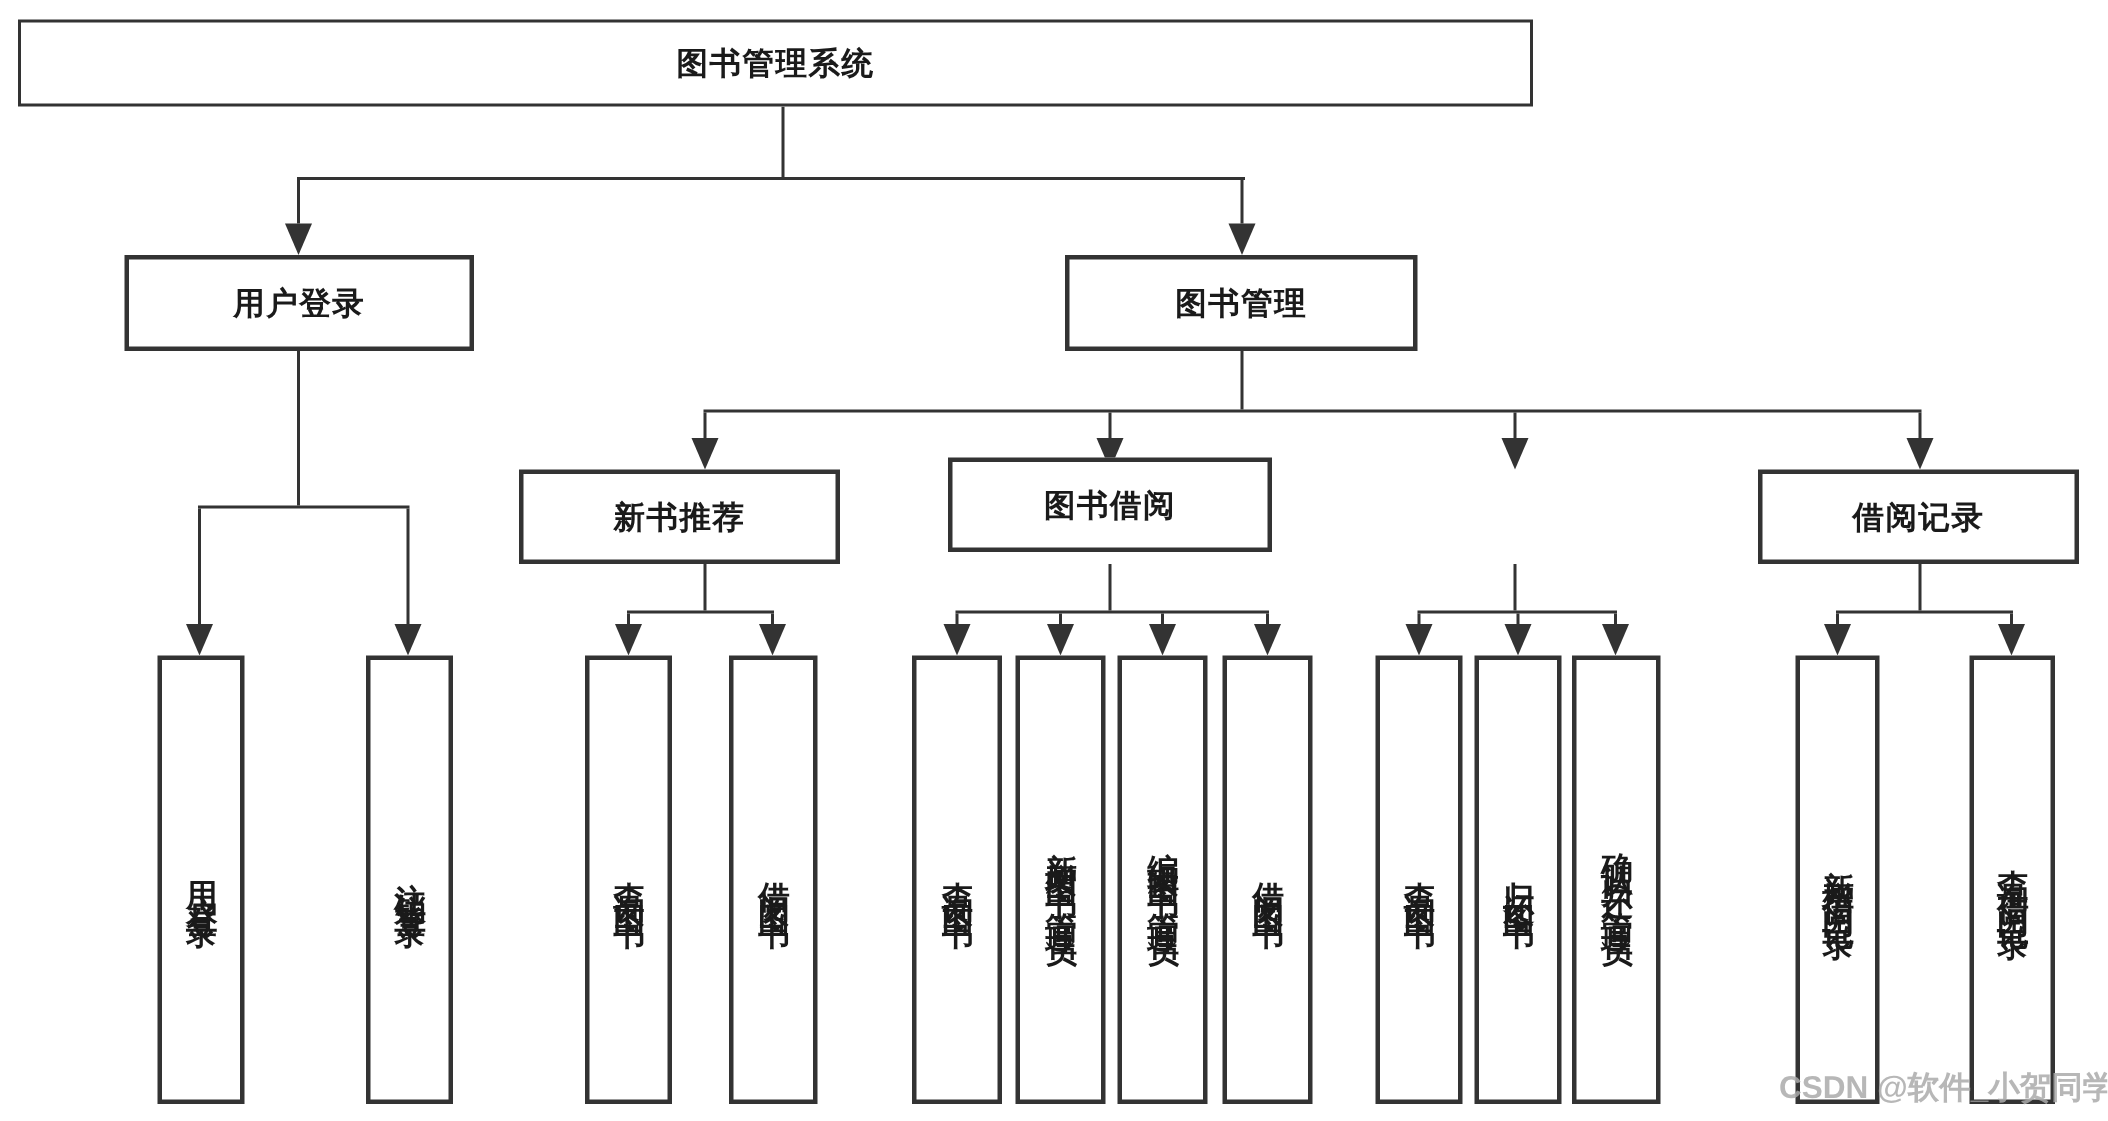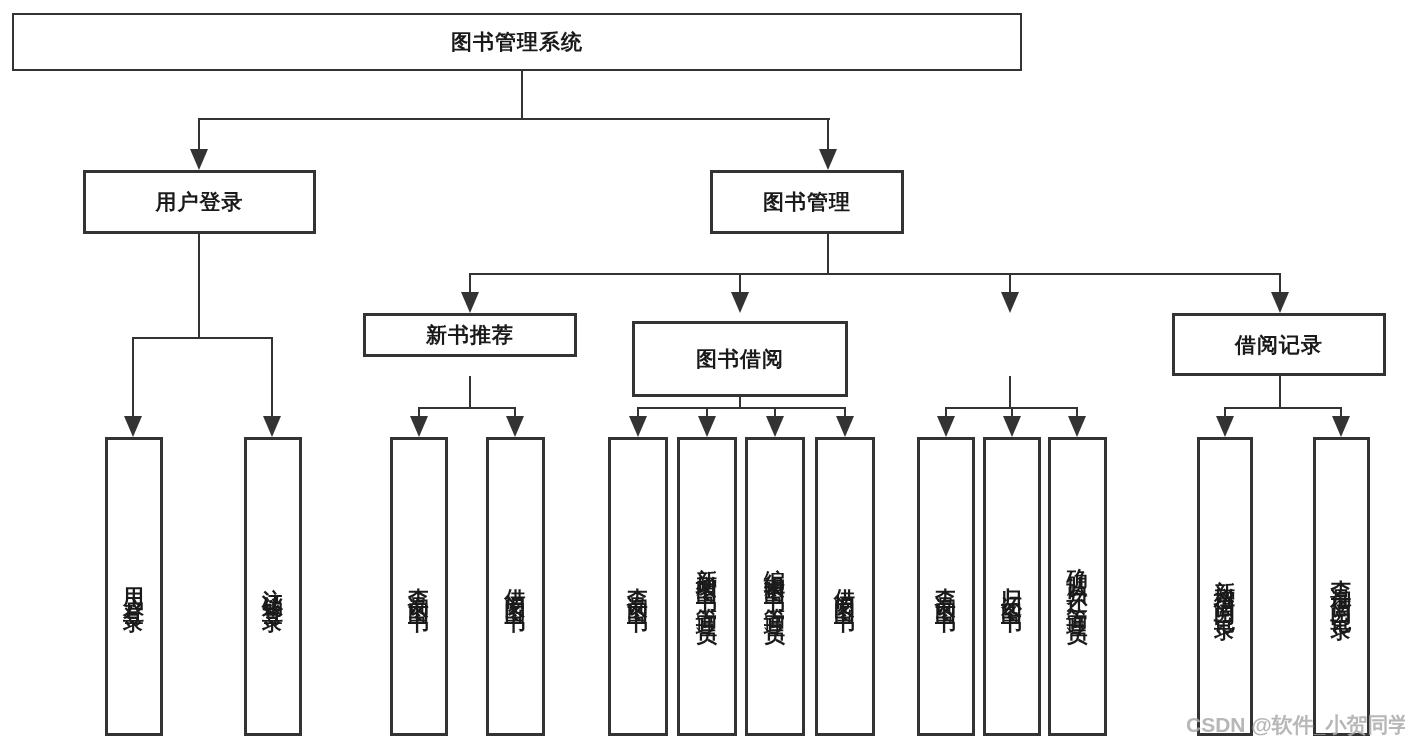--- a/index.html
+++ b/index.html
@@ -77,28 +77,28 @@
 
 <div id="canvas">
 
   <div class="box root" style="left:12px; top:13px; width:1010px; height:58px;">
     <span>图书管理系统</span>
   </div>
 
   <div class="box" style="left:83px; top:170px; width:233px; height:64px;">
     <span>用户登录</span>
   </div>
-  <div class="box" style="left:710px; top:170px; width:194px; height:64px;">
+  <div class="box" style="left:710px; top:170px; width:235px; height:64px;">
     <span>图书管理</span>
   </div>
 
-  <div class="box" style="left:363px; top:313px; width:214px; height:44px;">
+  <div class="box" style="left:346px; top:313px; width:214px; height:63px;">
     <span>新书推荐</span>
   </div>
-  <div class="box" style="left:632px; top:321px; width:216px; height:76px;">
+  <div class="box" style="left:632px; top:305px; width:216px; height:63px;">
     <span>图书借阅</span>
   </div>
   <div class="box" style="left:1172px; top:313px; width:214px; height:63px;">
     <span>借阅记录</span>
   </div>
 
   <div class="box leaf" style="left:105px; top:437px; width:58px; height:299px;">
     <span>用户登录</span>
   </div>
   <div class="box leaf" style="left:244px; top:437px; width:58px; height:299px;">

